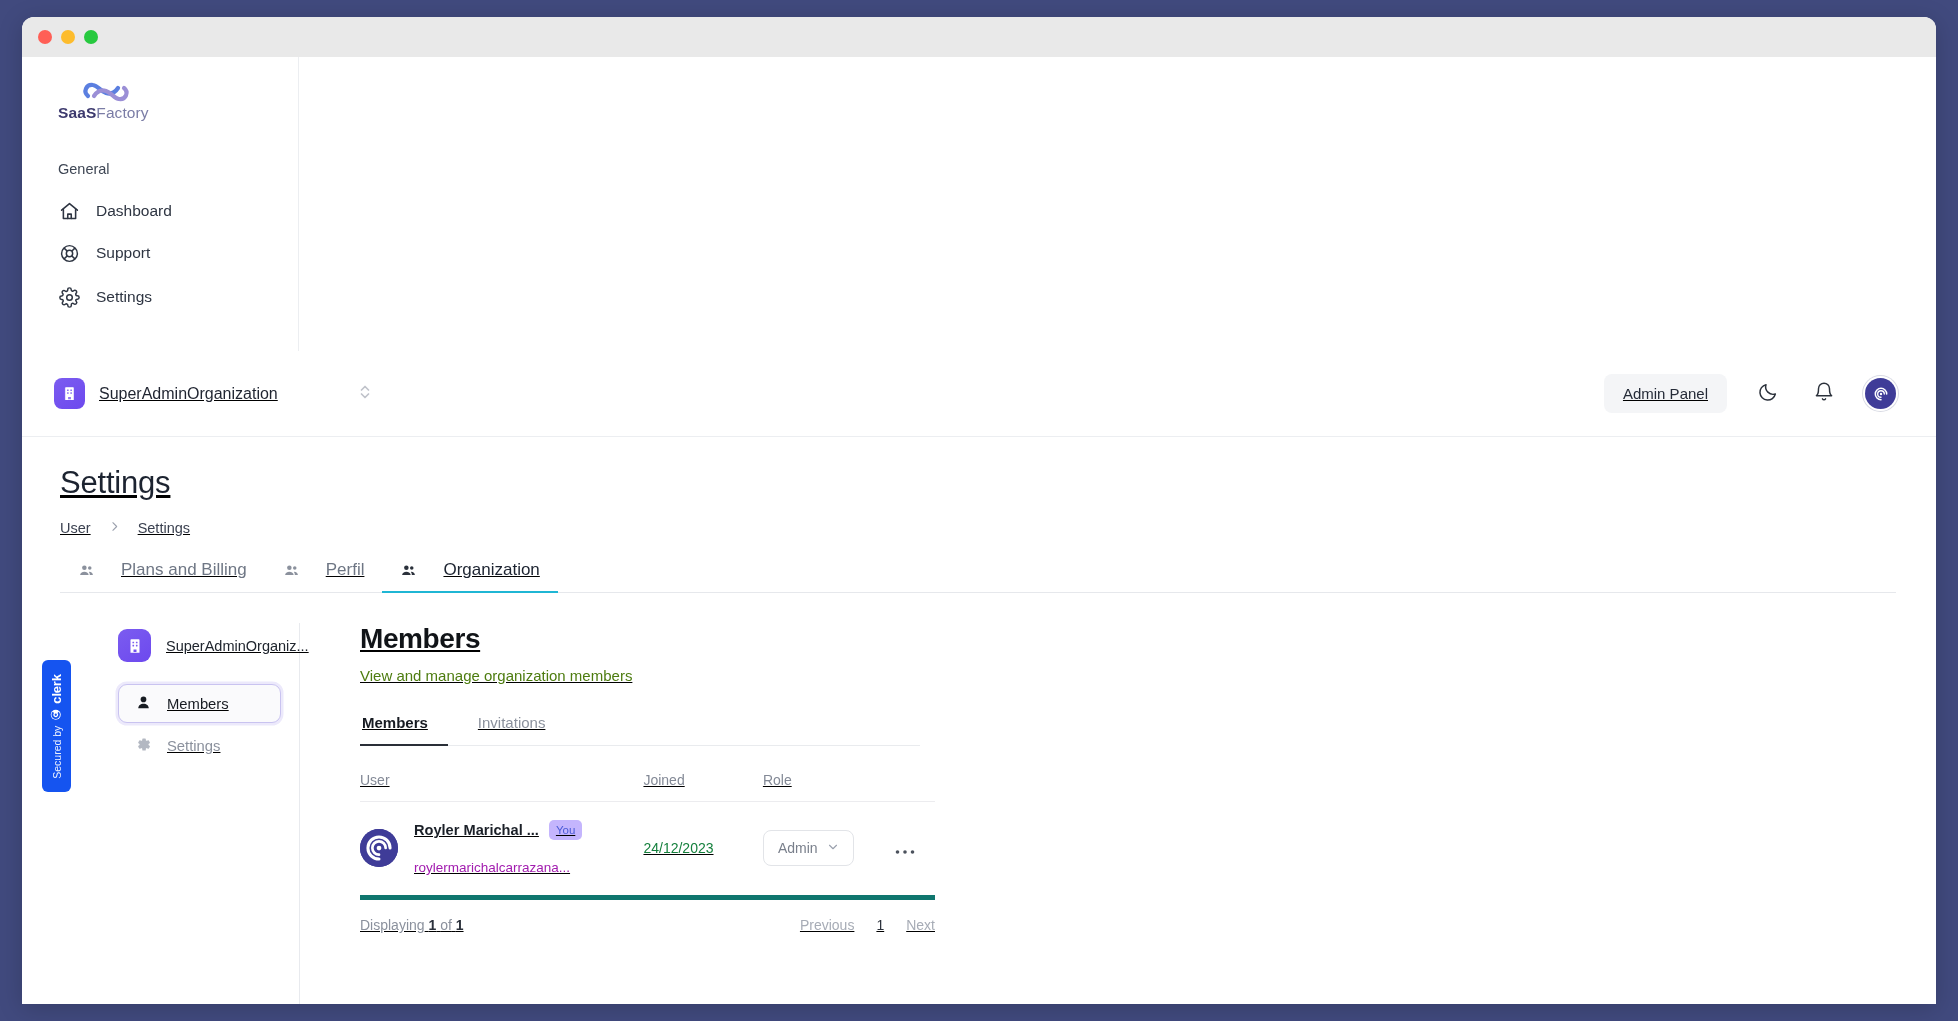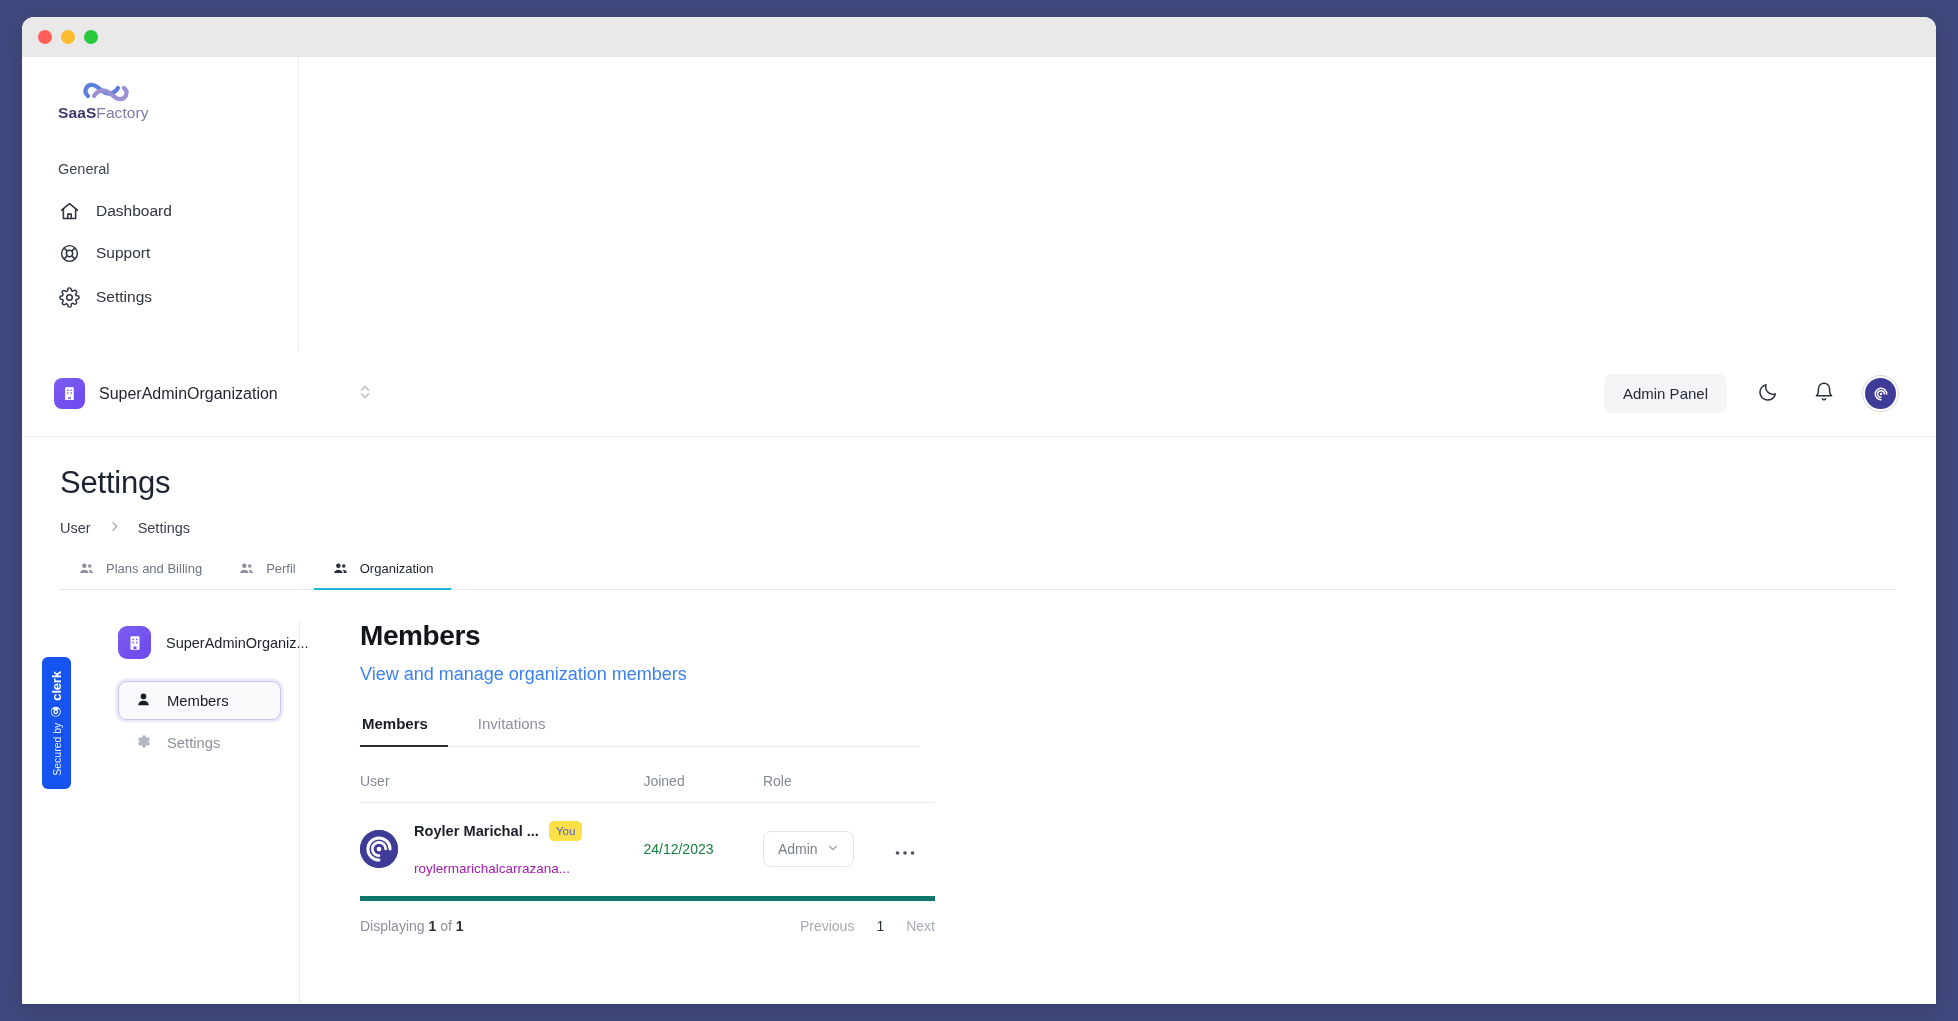--- a/index.html
+++ b/index.html
@@ -64,21 +64,21 @@
     display: flex; align-items: center; gap: 16px;
     height: 40px; padding-left: 36px;
     color: #2e3542; font-size: 15.5px;
     cursor: pointer;
   }
   .nav-icon { width: 22px; height: 22px; flex: 0 0 22px; display:flex; align-items:center; justify-content:center; }
   .sidebar-bottom { margin-top: auto; padding-bottom: 32px; }
   .sidebar-bottom .nav-item { height: 44px; }
 
   
-  .main { flex: 1; display: flex; flex-direction: column; min-width: 0; background:#fff; }
+  .main { flex: 1; display: flex; flex-direction: column; min-width: 0; background:#fff;text-decoration:underline; }
 
   
   .topbar {
     height: 86px; flex: 0 0 86px;
     display: flex; align-items: center;
     border-bottom: 1px solid #eceef1;
     padding: 0 40px 0 22px;
   }
   .org-switcher {
     display: flex; align-items: center; gap: 14px;
@@ -125,23 +125,23 @@
   .crumb.current { color: #3b4150; }
   .crumb-sep { color: #9aa0ad; font-size: 15px; }
 
   
   .tabs {
     display: flex; align-items: flex-end; gap: 0;
     margin-top: 24px;
     border-bottom: 1px solid #e6e8ec;
   }
   .tab {
-    display: flex; align-items: center; gap: 11px;
+    display: flex; align-items: center; gap: 26px;
     padding: 0 18px 11px 18px;
-    font-size: 13px; color: #6e7684; cursor: pointer;
+    font-size: 17px; color: #6e7684; cursor: pointer;
     border-bottom: 2.5px solid transparent;
     margin-bottom: -1px;
   }
   .tab.active { color: #1c2330; border-bottom-color: #1fb6d4; }
   .tab svg { display: block; }
 
   
   .clerk-wrap {
     display: flex; margin-top: 30px; position: relative;
   }
@@ -185,21 +185,21 @@
   }
   .clerk-nav-item.active {
     color: #171b22; font-weight: 500;
     background: #fafafc;
     border-color: #c9c3f0;
     box-shadow: 0 0 0 2.5px #ece9fb;
   }
 
   .clerk-panel { flex: 1; padding-left: 60px; min-width: 0; }
   .members-title { font-size: 28px; font-weight: 700; color: #111418; letter-spacing: -.4px; }
-  .members-sub { margin-top: 12px; font-size: 18px; color: #3b82f6; }
+  .members-sub { margin-top: 12px; font-size: 15px; color: #4d7c0f; }
 
   .sub-tabs {
     display: flex; gap: 0; margin-top: 30px;
     border-bottom: 1px solid #e9ebee; width: 560px;
   }
   .sub-tab {
     padding: 0 20px 13px 2px; margin-right: 28px;
     font-size: 15px; color: #8b919d; cursor: pointer;
     border-bottom: 2px solid transparent; margin-bottom: -1px;
   }
@@ -218,21 +218,21 @@
   .col-role { width: 110px; }
   .col-menu { width: 60px; text-align: center; }
   .user-cell { display: flex; align-items: center; gap: 16px; }
   .member-avatar {
     width: 38px; height: 38px; border-radius: 50%; flex: 0 0 38px;
     background: #3f3c98; display: flex; align-items: center; justify-content: center;
   }
   .member-name-row { display: flex; align-items: center; gap: 10px; }
   .member-name { font-size: 14.6px; color: #1b2028; font-weight: 600; white-space: nowrap; }
   .you-badge {
-    background: #fde047; color: #4a5bd6; font-size: 11.5px;
+    background: #c4b5fd; color: #4a5bd6; font-size: 11.5px;
     padding: 2px 7px; border-radius: 5px; font-weight: 500; line-height: 1.4;
   }
   .member-email { font-size: 13.5px; color: #a21caf; margin-top: 20px; white-space: nowrap; }
   .joined-date { font-size: 14px; color: #15803d; }
   .role-select {
     display: inline-flex; align-items: center; gap: 9px;
     border: 1px solid #e2e4e8; border-radius: 8px;
     padding: 9px 14px; font-size: 14px; color: #797f8b;
     background: #fff; cursor: pointer;
   }

